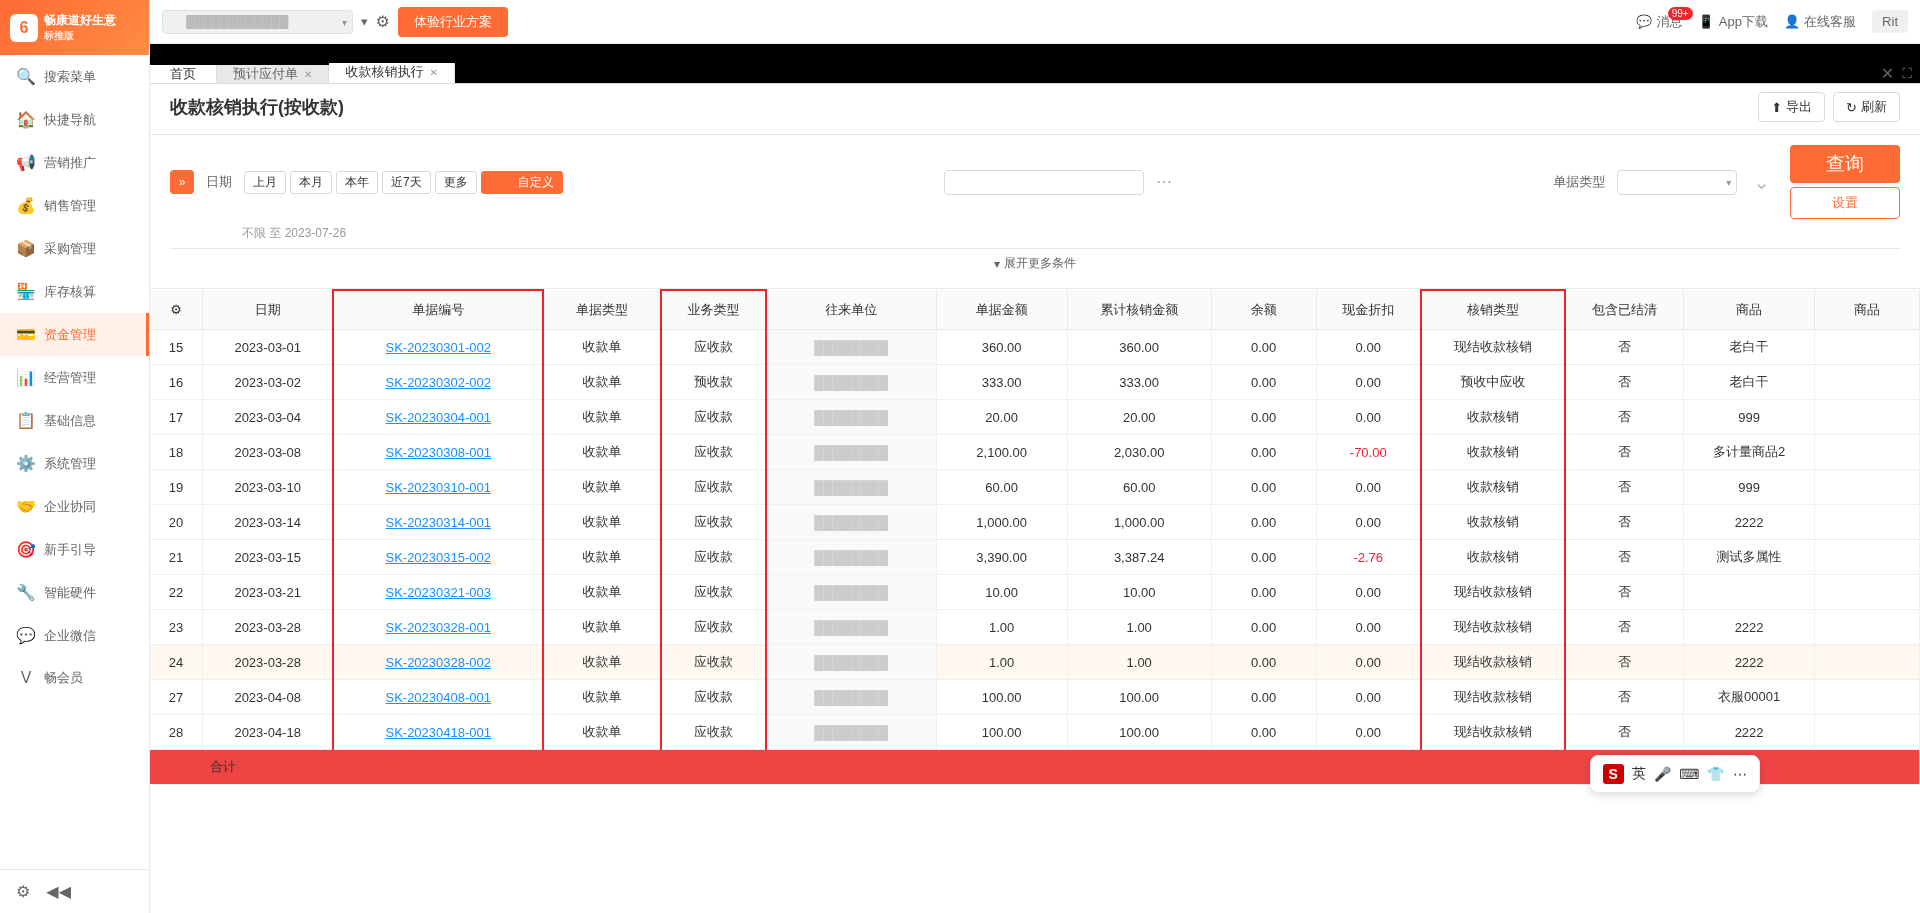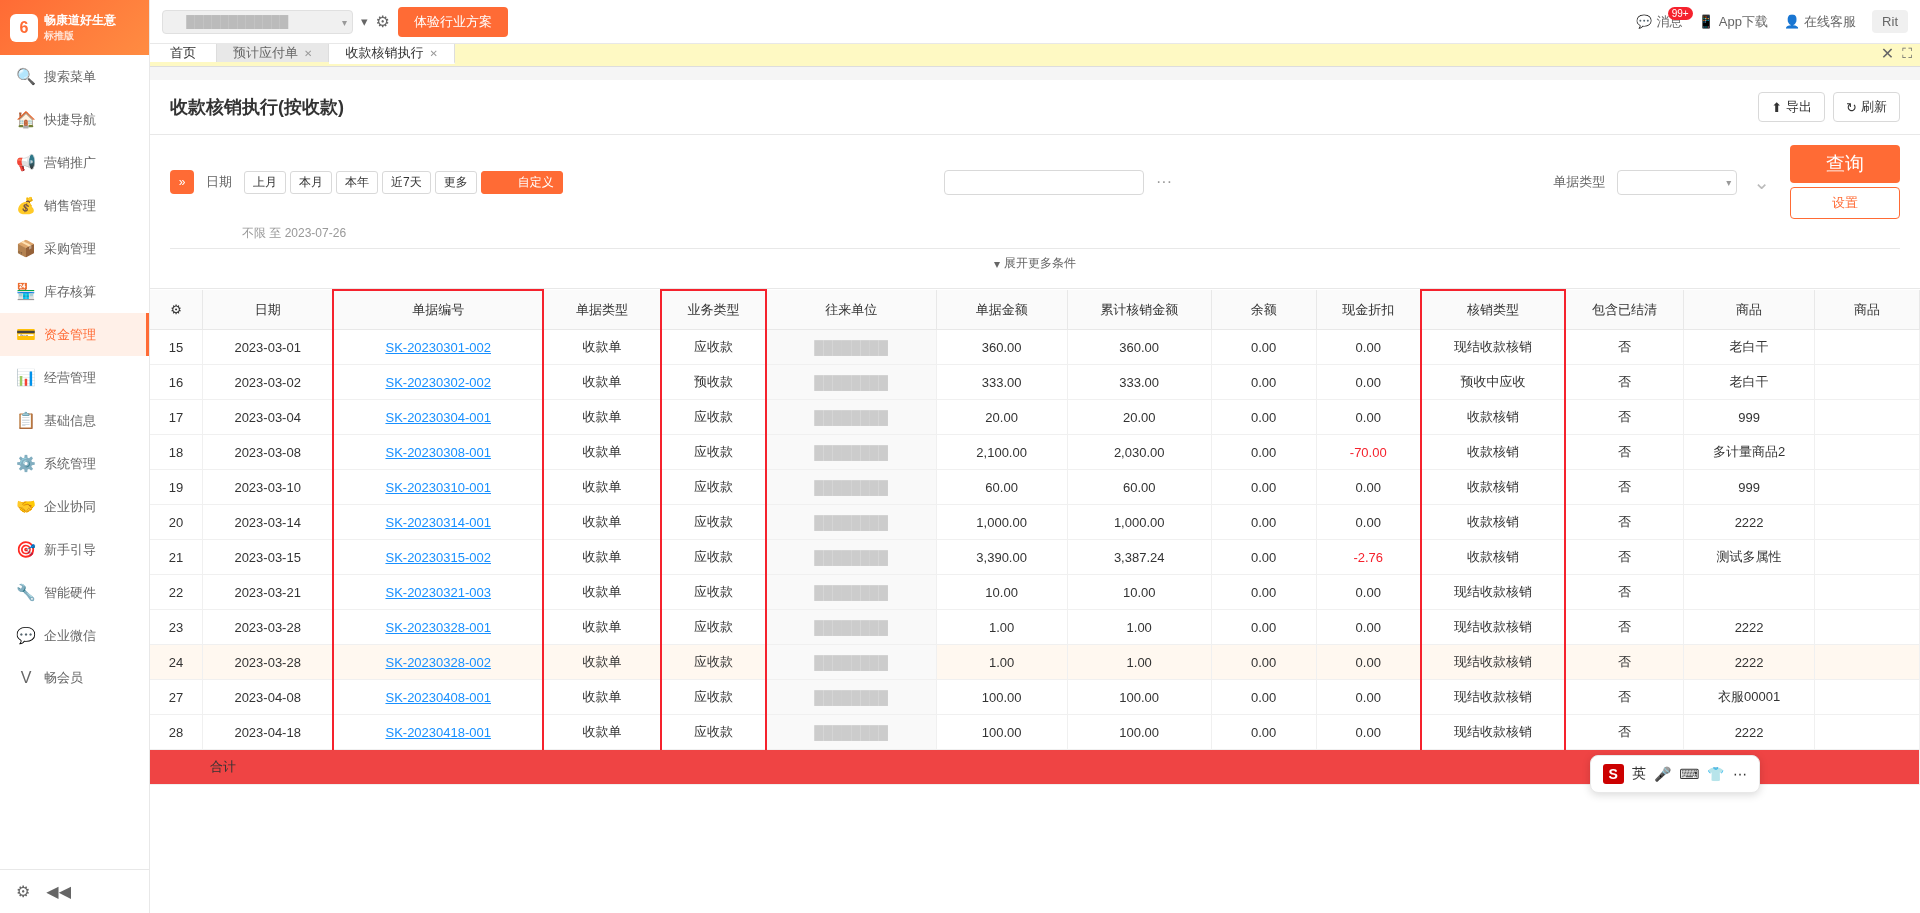--- a/index.html
+++ b/index.html
@@ -48,22 +48,22 @@
     .topbar-right { margin-left: auto; display: flex; align-items: center; gap: 16px; color: #666; font-size: 13px; }
     .topbar-right .notif { position: relative; cursor: pointer; }
     .notif-badge {
       position: absolute; top: -6px; right: -10px; background: #f5222d;
       color: white; border-radius: 10px; font-size: 10px; padding: 1px 4px; min-width: 16px; text-align: center;
     }
     .topbar-right-item { display: flex; align-items: center; gap: 4px; cursor: pointer; }
 
     
     .tabbar {
-      position: fixed; left: 150px; top: 44px; right: 0; height: 23px;
-      background: #fef9c3; display: flex; align-items: flex-start; z-index: 98;
+      position: fixed; left: 150px; top: 44px; right: 0; height: 40px;
+      background: #000000; display: flex; align-items: flex-end; z-index: 98;
       border-bottom: 1px solid #ddd;
     }
     .tab {
       display: flex; align-items: center; padding: 0 16px; gap: 6px;
       cursor: pointer; font-size: 13px; border-right: 1px solid #ddd;
       background: #e8e8e8; color: #666;
     }
     .tab.active { background: #fff; color: #333; border-bottom: 2px solid #fff; }
     .tab .close-tab { font-size: 10px; color: #999; cursor: pointer; }
     .tab:first-child { background: #fff; color: #333; font-size: 13px; padding: 0 20px; }

